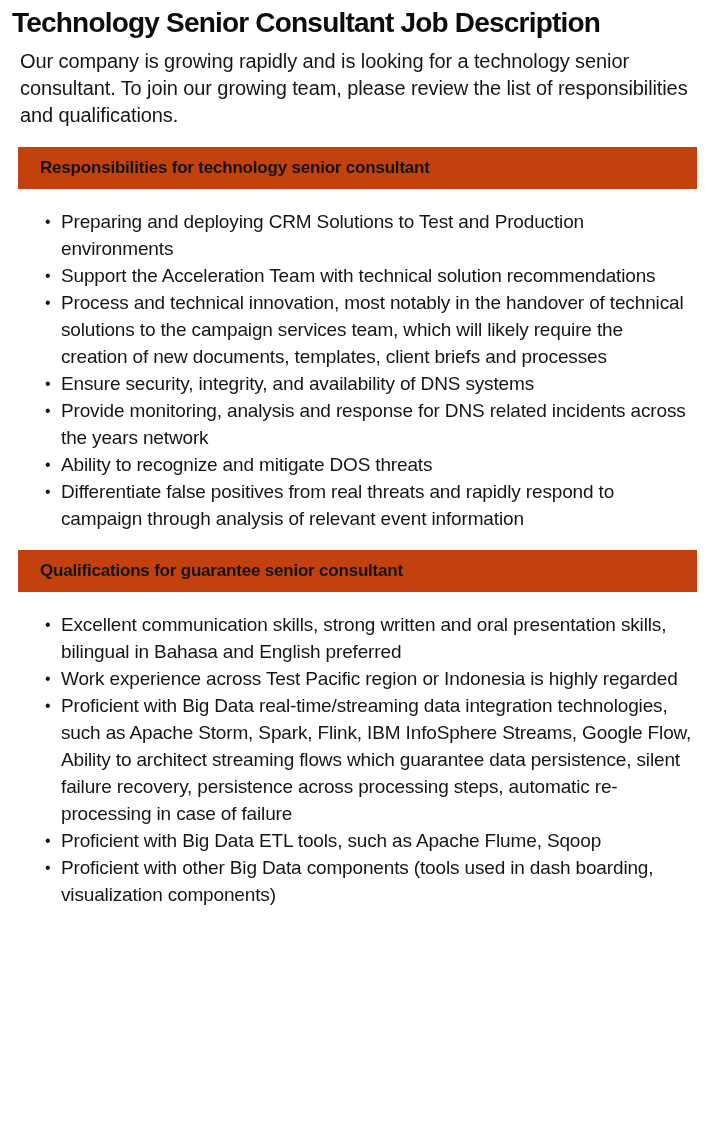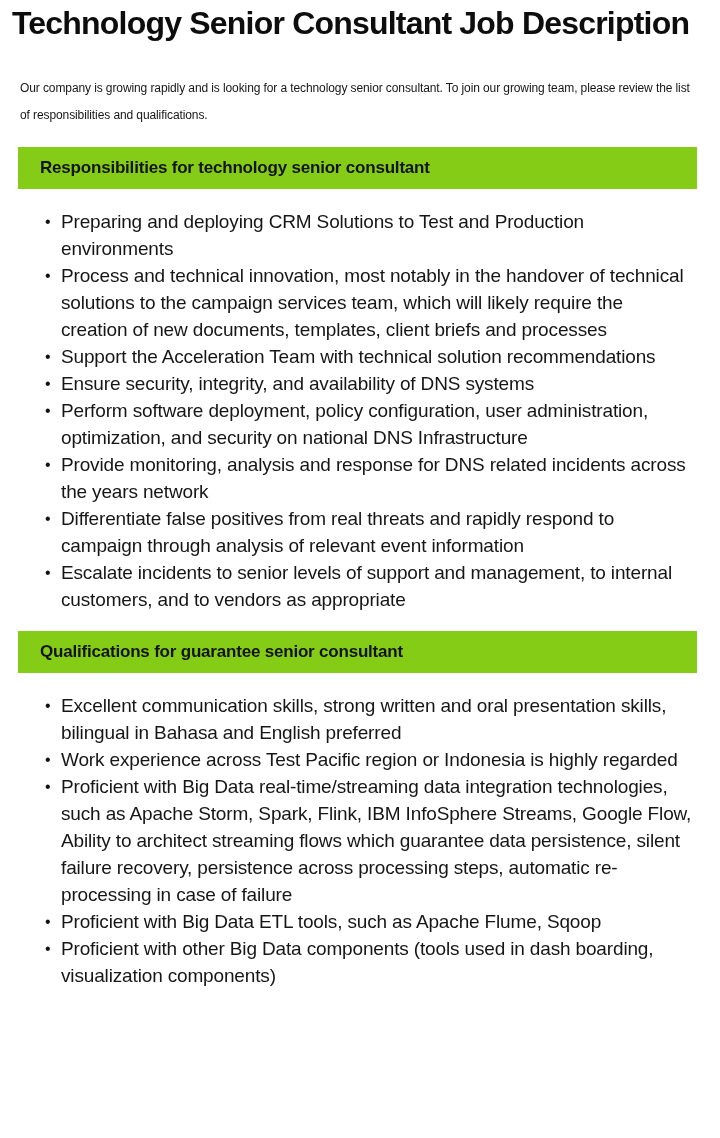--- a/index.html
+++ b/index.html
@@ -13,37 +13,37 @@
     font-family: "Liberation Sans", sans-serif;
     color: #111111;
     overflow: hidden;
   }
   .page {
     width: 720px;
     height: 1138px;
     box-sizing: border-box;
   }
   h1.title {
-    font-size: 32px;
+    font-size: 28px;
     line-height: 38px;
     font-weight: 700;
     letter-spacing: -0.8px;
     margin: 4px 6px 0 12px;
     white-space: nowrap;
     color: #0d0d0d;
   }
   p.intro {
-    font-size: 12px;
+    font-size: 20px;
     line-height: 27px;
     letter-spacing: -0.1px;
-    margin: 33px 24px 0 20px;
+    margin: 6px 24px 0 20px;
     color: #161616;
   }
   .section-bar {
-    background: #84cc16;
+    background: #c2410c;
     height: 42px;
     margin: 18px 23px 0 18px;
     display: flex;
     align-items: center;
     padding-left: 22px;
     box-sizing: border-box;
   }
   .section-bar h2 {
     font-size: 17px;
     font-weight: 700;
@@ -83,27 +83,26 @@
   <h1 class="title">Technology Senior Consultant Job Description</h1>
 
   <p class="intro">Our company is growing rapidly and is looking for a technology senior consultant. To join our growing team, please review the list of responsibilities and qualifications.</p>
 
   <section>
     <div class="section-bar">
       <h2>Responsibilities for technology senior consultant</h2>
     </div>
     <ul class="bullets">
         <li>Preparing and deploying CRM Solutions to Test and Production environments</li>
+        <li>Support the Acceleration Team with technical solution recommendations</li>
         <li>Process and technical innovation, most notably in the handover of technical solutions to the campaign services team, which will likely require the creation of new documents, templates, client briefs and processes</li>
-        <li>Support the Acceleration Team with technical solution recommendations</li>
         <li>Ensure security, integrity, and availability of DNS systems</li>
-        <li>Perform software deployment, policy configuration, user administration, optimization, and security on national DNS Infrastructure</li>
         <li>Provide monitoring, analysis and response for DNS related incidents across the years network</li>
+        <li>Ability to recognize and mitigate DOS threats</li>
         <li>Differentiate false positives from real threats and rapidly respond to campaign through analysis of relevant event information</li>
-        <li>Escalate incidents to senior levels of support and management, to internal customers, and to vendors as appropriate</li>
       </ul>
   </section>
 
   <section>
     <div class="section-bar">
       <h2>Qualifications for guarantee senior consultant</h2>
     </div>
     <ul class="bullets">
         <li>Excellent communication skills, strong written and oral presentation skills, bilingual in Bahasa and English preferred</li>
         <li>Work experience across Test Pacific region or Indonesia is highly regarded</li>

